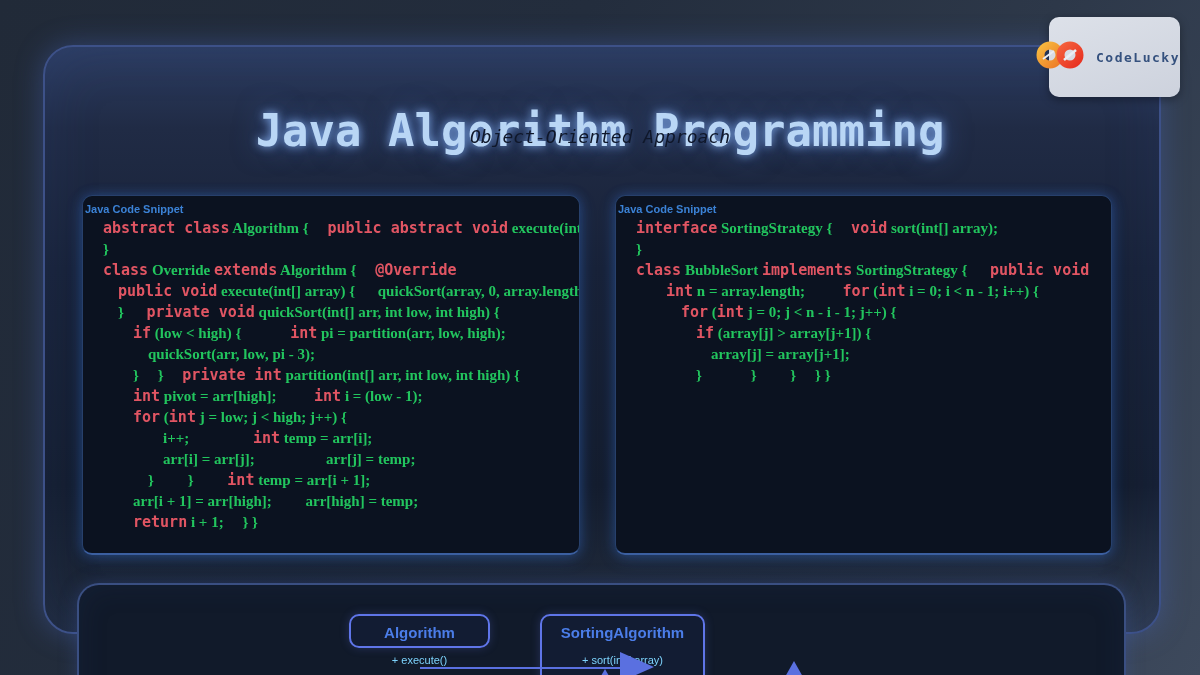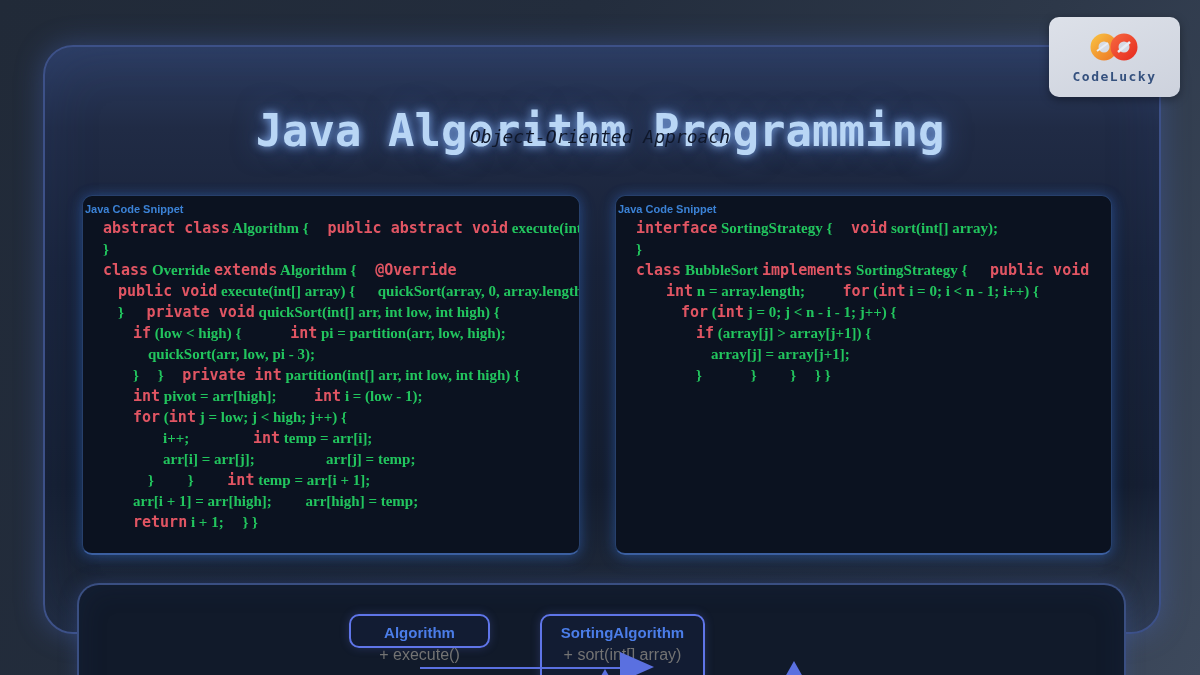--- a/index.html
+++ b/index.html
@@ -14,21 +14,21 @@
 
   .page-title{position:absolute;left:0;top:76px;width:100%;text-align:center;
     font-family:"DejaVu Sans Mono",monospace;font-weight:bold;font-size:44px;color:#b9d6f5;
     text-shadow:0 0 10px rgba(140,185,255,.9),0 0 28px rgba(80,130,230,.55);}
   .page-subtitle{position:absolute;left:0;top:126px;width:100%;text-align:center;
     font-family:"DejaVu Sans Mono",monospace;font-style:italic;font-size:18px;color:#0f172a;}
 
   
   .logo-card{position:absolute;left:1049px;top:17px;width:131px;height:80px;border-radius:10px;
     background:linear-gradient(160deg,#dde1e9 0%,#cdd2dd 100%);
-    box-shadow:0 3px 10px rgba(0,0,0,.35);display:flex;flex-direction:column;align-items:center;justify-content:center;gap:2px;}
+    box-shadow:0 3px 10px rgba(0,0,0,.35);display:flex;flex-direction:row;align-items:center;justify-content:flex-end;gap:2px;}
   .logo-text{font-weight:bold;font-size:13px;letter-spacing:1.5px;color:#35517e;
     font-family:"DejaVu Sans Mono",monospace;}
 
   
   .code-panel{position:absolute;top:195px;width:496px;height:357px;border-radius:10px;overflow:hidden;
     background:#0b1220;border:1px solid #27406b;border-bottom:2px solid #3b5fa0;
     box-shadow:0 0 12px rgba(59,130,246,.28),0 4px 18px rgba(59,130,246,.18);}
   .code-panel.left{left:82px;}
   .code-panel.right{left:615px;width:495px;}
   .code-label{display:block;padding:7px 0 0 2px;font-size:11px;font-weight:bold;color:#3b82d6;}
@@ -40,21 +40,21 @@
   
   .diagram-panel{position:absolute;left:77px;top:583px;width:1045px;height:160px;
     border-radius:22px 22px 0 0;background:#111a2a;
     border:2px solid #3a4f82;border-bottom:none;
     box-shadow:0 0 18px rgba(60,90,170,.35), inset 0 0 30px rgba(40,65,120,.15);}
 
   .uml-box{position:absolute;border:2px solid #5f75e8;border-radius:10px;
     background:rgba(19,29,52,.9);text-align:center;box-sizing:border-box;padding-top:8px;
     box-shadow:0 0 10px rgba(95,117,232,.25);}
   .uml-box .uml-title{font-size:15px;font-weight:bold;color:#4b7de8;}
-  .uml-box .uml-method{font-size:16px;color:#737373;margin-top:5px;}
+  .uml-box .uml-method{font-size:11px;color:#7dd3fc;margin-top:13px;}
   .uml-box.algorithm{left:270px;top:29px;width:141px;height:34px;}
   .uml-box.sorting{left:461px;top:29px;width:165px;height:95px;}
 
   .uml-hline{position:absolute;left:341px;top:82px;width:202px;height:2px;background:#5a70e0;}
   .arrow-right{position:absolute;left:541px;top:67px;width:0;height:0;
     border-left:34px solid #5a70e0;border-top:15px solid transparent;border-bottom:15px solid transparent;}
   .arrow-up-small{position:absolute;left:518px;top:84px;width:0;height:0;
     border-bottom:14px solid #5a70e0;border-left:8px solid transparent;border-right:8px solid transparent;}
   .arrow-up-right{position:absolute;left:706px;top:76px;width:0;height:0;
     border-bottom:16px solid #5a70e0;border-left:9px solid transparent;border-right:9px solid transparent;}

